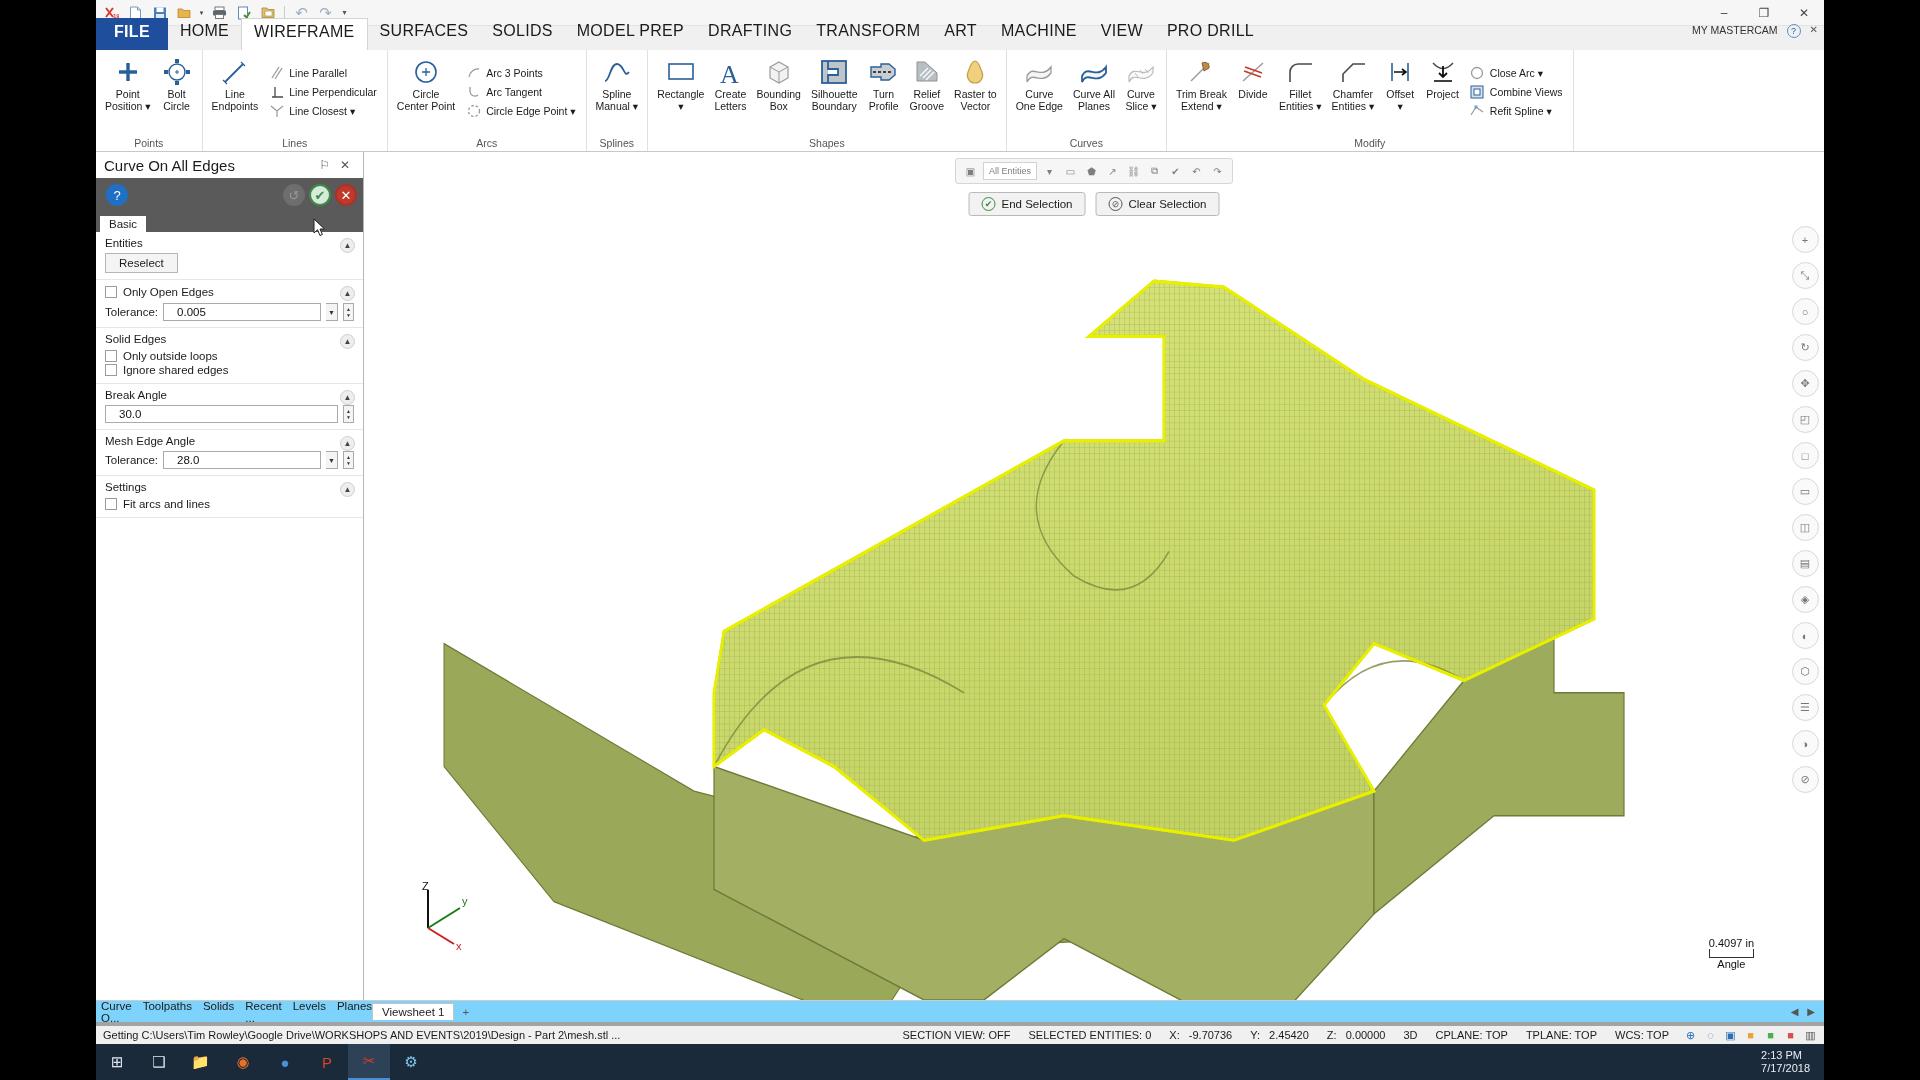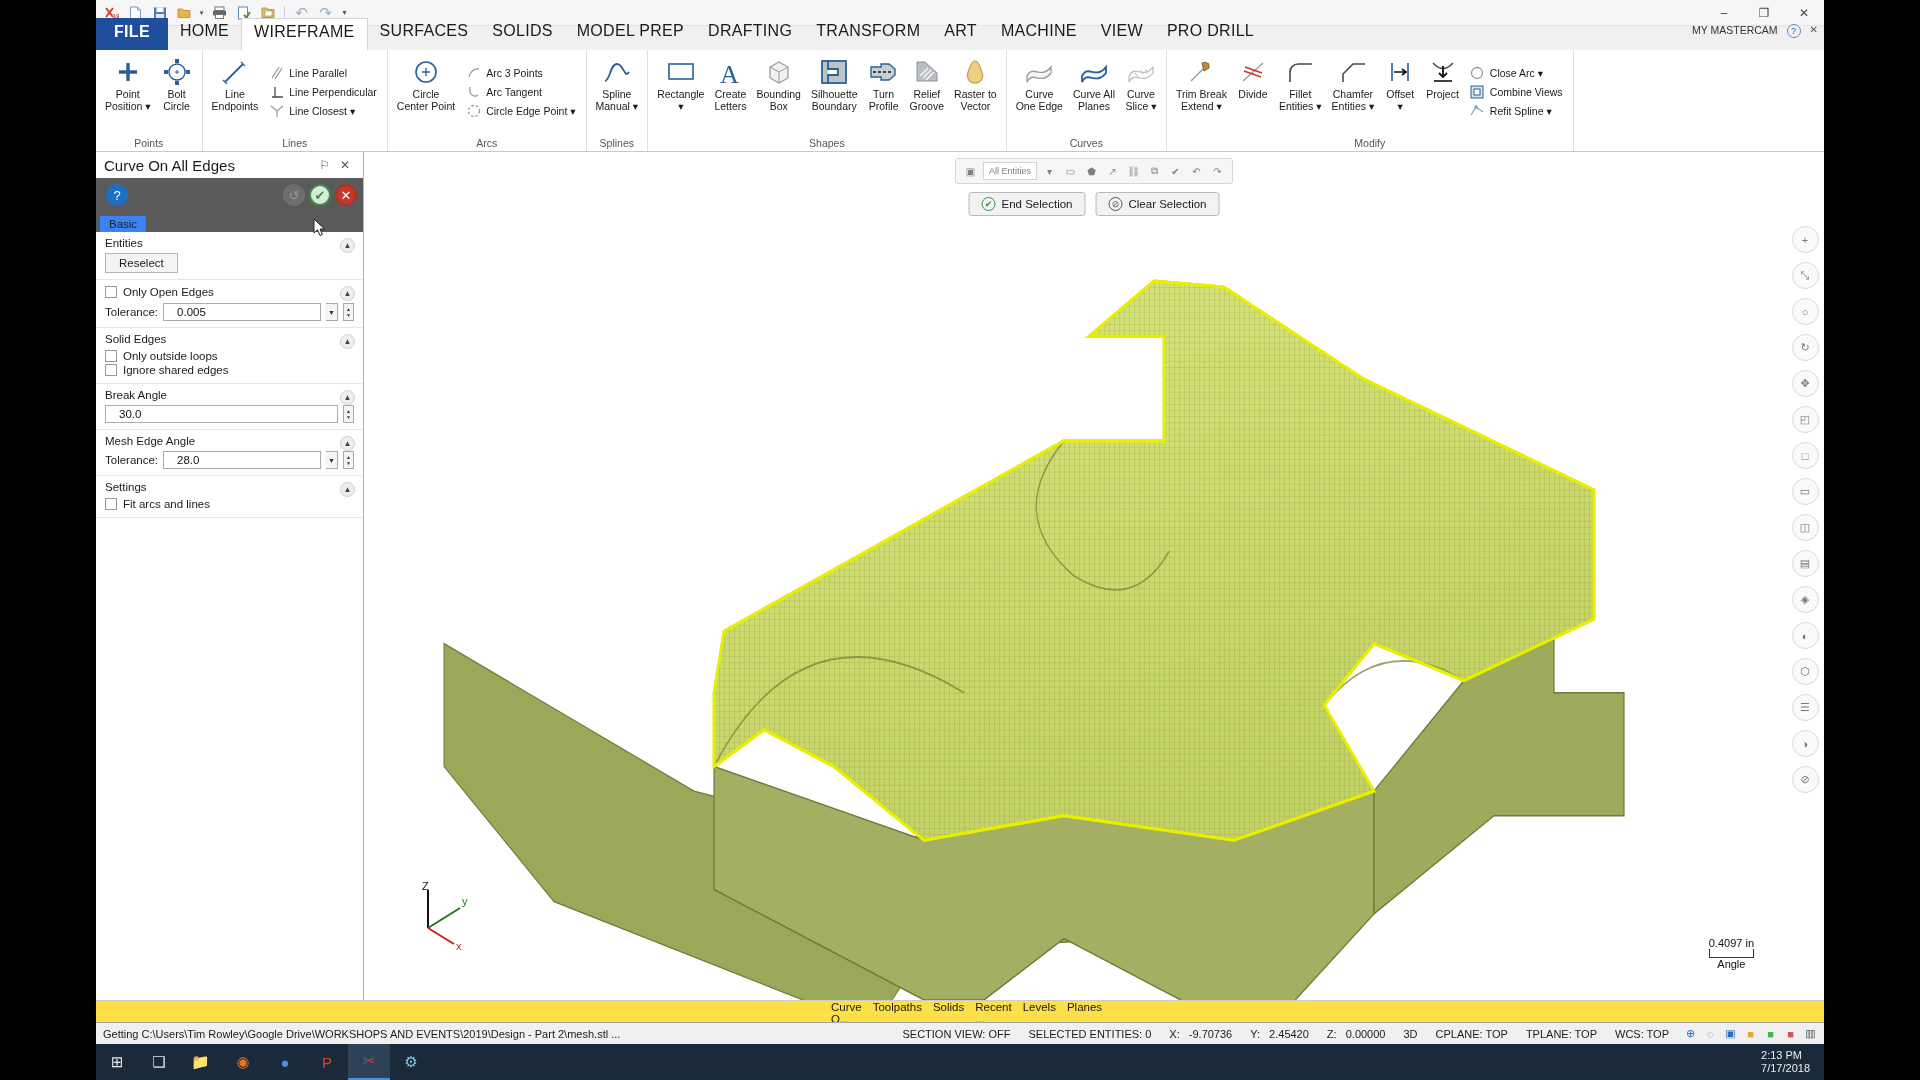--- a/index.html
+++ b/index.html
@@ -44,21 +44,21 @@
   .lp-title .sp { flex:1; }
   .lp-title .pin,.lp-title .x { font-size:12px; color:#555; padding:0 5px; cursor:default;}
   .lp-bar { height:34px; background:#5a5a5a; display:flex; align-items:center; padding:0 6px; }
   .lp-bar .sp { flex:1;}
   .rbtn { width:22px; height:22px; border-radius:50%; display:flex; align-items:center; justify-content:center; color:#fff; font-size:13px; margin-left:4px;}
   .r-help { background:#1f6fc4; }
   .r-gray { background:#6e6e6e; color:#989898;}
   .r-ok { background:#d8eadc; color:#3d8c44; border:2px solid #3d8c44;}
   .r-x  { background:#c0392b; color:#fff; border:2px solid #a8332a;}
   .lp-tabs { background:#5a5a5a; height:20px; display:flex; align-items:flex-end; padding-left:4px;}
-  .lp-tabs .t { background:#3b82f6; font-size:11.5px; color:#222; padding:2px 9px 2px; }
+  .lp-tabs .t { background:#ffffff; font-size:11.5px; color:#222; padding:2px 9px 2px; }
   .sec { border-bottom:1px solid #e6e6e6; padding:5px 9px 6px; position:relative;}
   .sec .hdr { font-size:11.5px; color:#1b1b1b; margin-bottom:4px;}
   .chev { position:absolute; right:8px; top:6px; width:15px; height:15px; border-radius:50%; background:#eee; border:1px solid #cfcfcf; font-size:8px; color:#444; display:flex; align-items:center; justify-content:center;}
   .btn { font-size:11.5px; padding:3px 13px; background:#f4f4f4; border:1px solid #b5b5b5; color:#1b1b1b;}
   .ckrow { display:flex; align-items:center; gap:6px; font-size:11.5px; color:#1b1b1b; padding:1px 0;}
   .ck { width:12px; height:12px; border:1px solid #9a9a9a; background:#fff;}
   .fieldrow { display:flex; align-items:center; gap:5px; margin-top:4px;}
   .fieldrow .lbl { font-size:11.5px; color:#1b1b1b;}
   .inp { flex:1; height:18px; border:1px solid #aaa; background:#fff; font-size:11.5px; padding:1px 13px; color:#111; display:flex; align-items:center;}
   .dd { width:12px; height:18px; border:1px solid #aaa; border-left:none; background:#f4f4f4; font-size:7px; display:flex; align-items:center; justify-content:center; color:#333;}
@@ -74,27 +74,27 @@
   .selbtn .rr { width:14px; height:14px; border-radius:50%; border:1.5px solid #555; color:#555; font-size:9px; display:flex;align-items:center;justify-content:center;}
 
   .rtools { position:absolute; right:4px; top:74px; width:30px; display:flex; flex-direction:column; gap:9px; align-items:center;}
   .rtool { width:27px; height:27px; border-radius:50%; border:1px solid #d8d8d8; background:#fafafa; display:flex; align-items:center; justify-content:center; font-size:11px; color:#777;}
 
   .axis { position:absolute; left:50px; bottom:50px; width:70px; height:70px;}
   .scalebar { position:absolute; right:70px; bottom:30px; text-align:center; font-size:11px; color:#111;}
   .scalebar .line { border:1px solid #333; border-top:none; height:9px; }
 
   
-  .btabs { height:22px; background:#fde047; display:flex; align-items:center; border-top:1px solid #ccc; font-size:11.5px;flex-direction:column;}
+  .btabs { height:22px; background:#7dd3fc; display:flex; align-items:center; border-top:1px solid #ccc; font-size:11.5px;}
   .btabs .lt { width:268px; display:flex; gap:11px; padding-left:5px; color:#1b1b1b;}
   .btabs .rt { flex:1; display:flex; align-items:center; gap:8px; padding-left:8px; color:#1b1b1b;}
   .btabs .vsheet { background:#fff; border:1px solid #c4c4c4; border-bottom:none; padding:2px 9px;}
   .btabs .arrows { margin-left:auto; padding-right:6px; color:#555; font-size:10px; letter-spacing:3px;}
 
-  .status { height:22px; background:#f0f0f0; border-top:1px solid #a3a3a3; display:flex; align-items:center; font-size:11px; color:#1b1b1b; padding:0 5px; gap:0;}
+  .status { height:22px; background:#f0f0f0; border-top:4px solid #a3a3a3; display:flex; align-items:center; font-size:11px; color:#1b1b1b; padding:0 5px; gap:0;}
   .status .seg { padding:0 9px; white-space:nowrap;}
   .status .grow { flex:1; }
   .status .ico { width:17px; height:15px; display:flex; align-items:center; justify-content:center; font-size:11px;}
   .tb { position:absolute; left:96px; bottom:0; width:1728px; height:36px; background:#1b2a3a; display:flex; align-items:center;}
   .tb .tbi { width:42px; height:36px; display:flex; align-items:center; justify-content:center; font-size:15px; color:#dfe6ee;}
   .tb .clock { margin-left:auto; text-align:left; font-size:11px; color:#e8eef5; padding-right:14px; line-height:13px;}
 </style>
 </head>
 <body>
 

